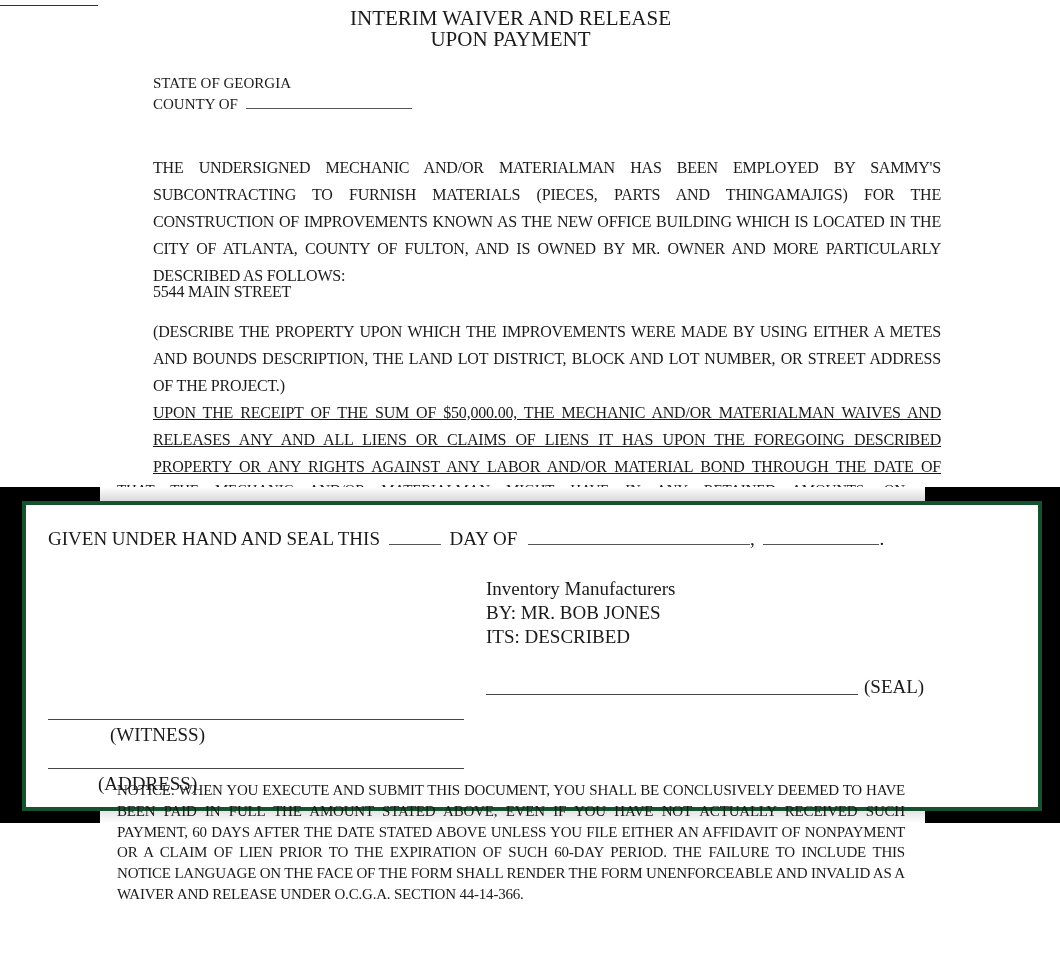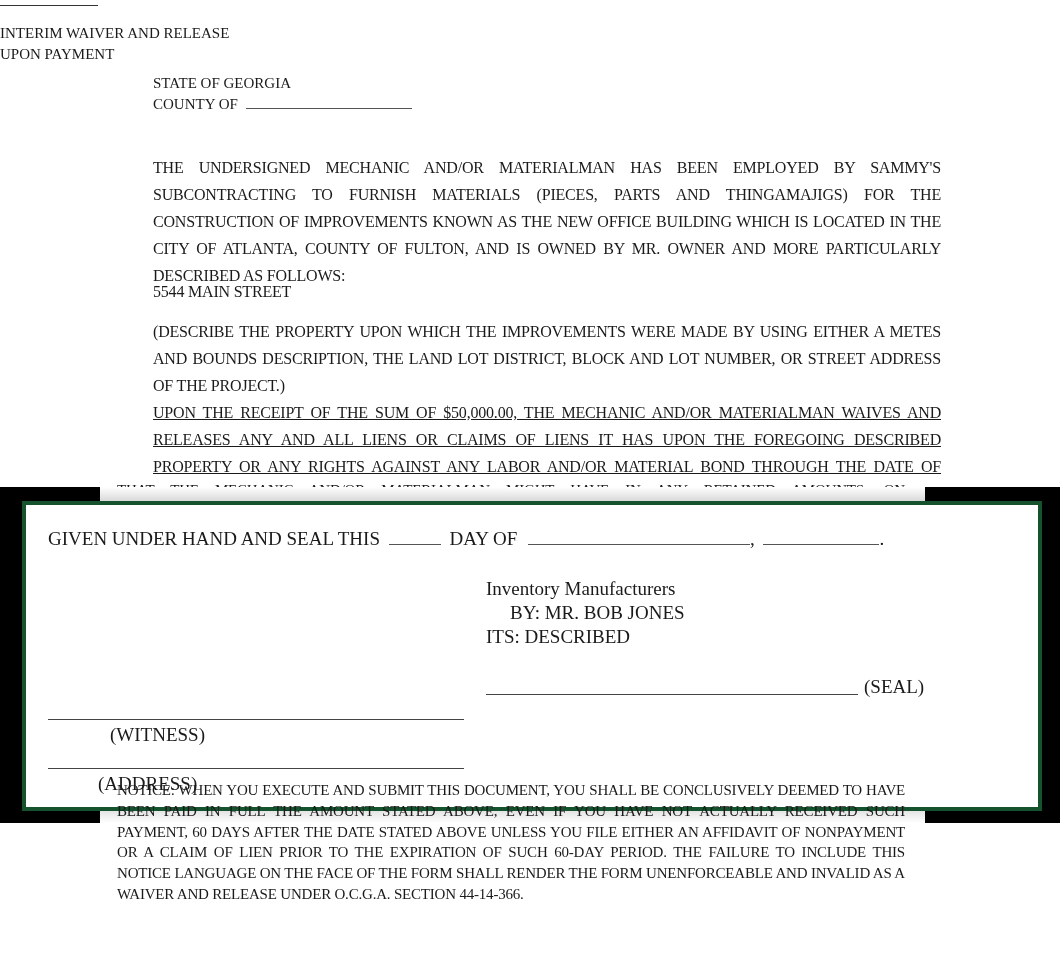--- a/index.html
+++ b/index.html
@@ -3,21 +3,21 @@
 <meta charset="utf-8">
 <style>
   html, body { margin:0; padding:0; }
   body {
     width:1060px; height:960px; position:relative; overflow:hidden;
     background:#ffffff;
     font-family:"Liberation Serif", "DejaVu Serif", serif;
     color:#1a1a1a;
   }
   .topline { position:absolute; left:0; top:5px; width:98px; height:1px; background:#333; }
-  .title { position:absolute; left:0; width:1021px; font-size:15px; line-height:21px; top:23px; }
+  .title { position:absolute; left:0; width:1021px; text-align:center; font-size:21px; line-height:21px; top:8px; }
   .state { position:absolute; left:117px; top:73px; font-size:15px; line-height:21px;margin-left:36px; }
   .blank { display:inline-block; border-bottom:1px solid #555; vertical-align:baseline; height:14px; }
   .para {
     position:absolute; left:117px; width:788px; font-size:16px; line-height:27px;
     text-align:justify; letter-spacing:-0.2px;margin-left:36px;
   }
   .black-band { position:absolute; left:0; top:487px; width:1060px; height:336px; background:#000; }
   .band-gap-top {
     position:absolute; left:100px; top:487px; width:825px; height:14px;
     background:linear-gradient(#ffffff, #d9d9d9);
@@ -72,21 +72,21 @@
 <div class="zoom-box">
   <div class="zb" style="left:22px;top:21px;">
     <span>GIVEN UNDER HAND AND SEAL THIS</span>
     <span class="blank" style="width:52px;height:18px;margin:0 4px;"></span>
     <span>DAY OF</span>
     <span class="blank" style="width:222px;height:18px;margin-left:6px;"></span><span>,</span>
     <span class="blank" style="width:116px;height:18px;margin-left:4px;"></span><span>.</span>
   </div>
 
   <div class="zb" style="left:460px;top:72px;">Inventory Manufacturers</div>
-  <div class="zb" style="left:460px;top:96px;margin-left:24px;">BY:  MR. BOB JONES</div>
+  <div class="zb" style="left:460px;top:96px;">BY:  MR. BOB JONES</div>
   <div class="zb" style="left:460px;top:120px;">ITS: DESCRIBED</div>
 
   <div class="sigline" style="left:460px;top:189px;width:372px;"></div>
   <div class="zb" style="left:838px;top:170px;">(SEAL)</div>
 
   <div class="sigline" style="left:22px;top:214px;width:416px;"></div>
   <div class="zb" style="left:84px;top:218px;">(WITNESS)</div>
 
   <div class="sigline" style="left:22px;top:263px;width:416px;"></div>
   <div class="zb" style="left:72px;top:267px;">(ADDRESS)</div>

